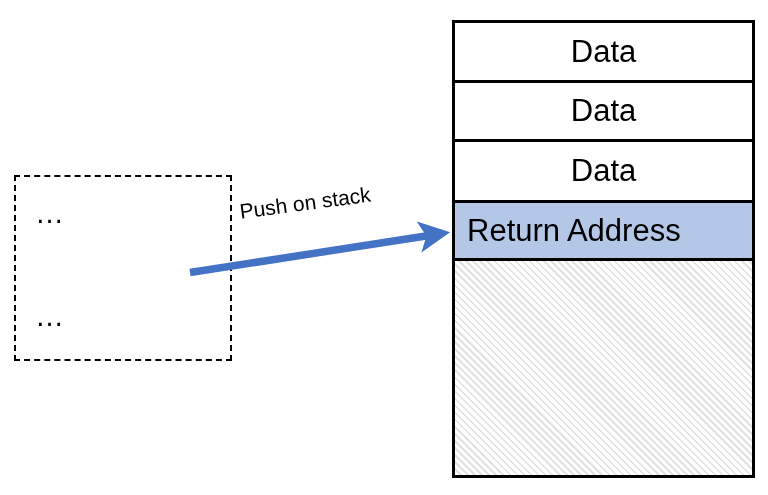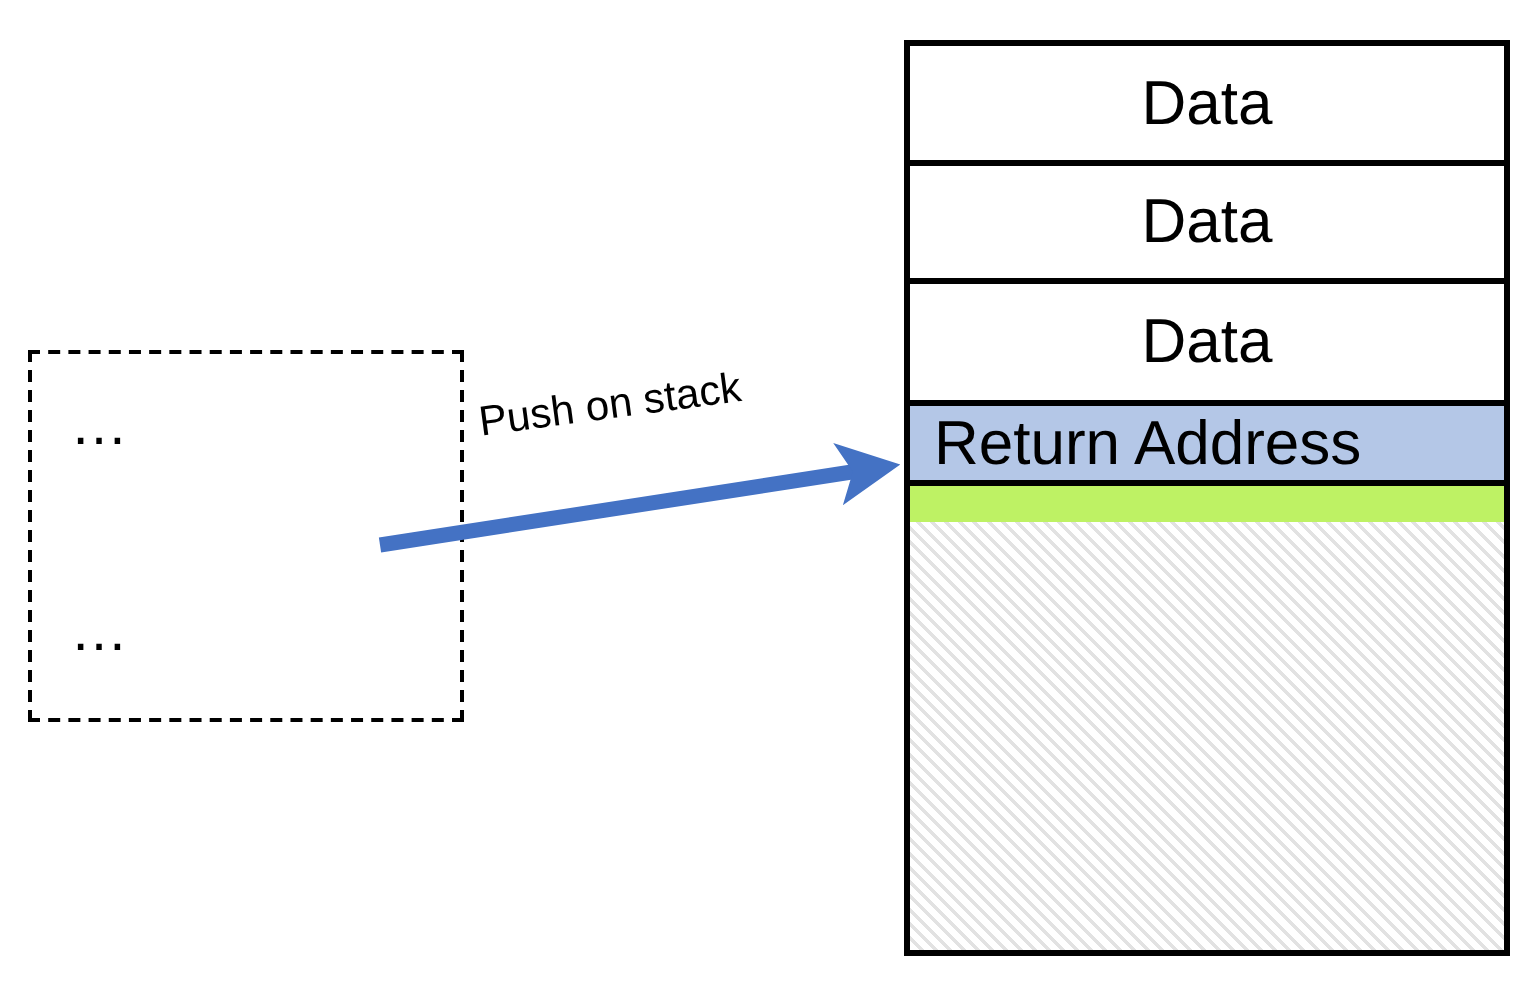--- a/index.html
+++ b/index.html
@@ -83,21 +83,21 @@
 
   
   #stack-container {
     position: absolute;
     left: 452px;
     top: 20px;
     width: 303px;
     height: 458px;
     box-sizing: border-box;
     border: 3px solid #000000;
-    background: #bef264;
+    background: #6d28d9;
   }
   .stack-slot {
     position: absolute;
     left: 0px;
     width: 100%;
     box-sizing: border-box;
     display: flex;
     align-items: center;
     justify-content: center;
     font-size: 31px;
@@ -153,18 +153,18 @@
   <div id="push-arrow-label">Push on stack</div>
 
   <div id="stack-container">
 
     <div class="stack-slot slot-data" style="top:0px;   height:60px;">Data</div>
 
     <div class="stack-slot slot-data" style="top:60px;  height:59px;">Data</div>
 
     <div class="stack-slot slot-data" style="top:119px; height:61px;">Data</div>
 
-    <div class="stack-slot slot-return" style="top:180px; height:40px;">Return Address</div>
+    <div class="stack-slot slot-return" style="top:180px; height:58px;">Return Address</div>
 
     <div id="stack-free-space" style="top:238px; height:214px;"></div>
   </div>
 
 </div>
 
 </body></html>

